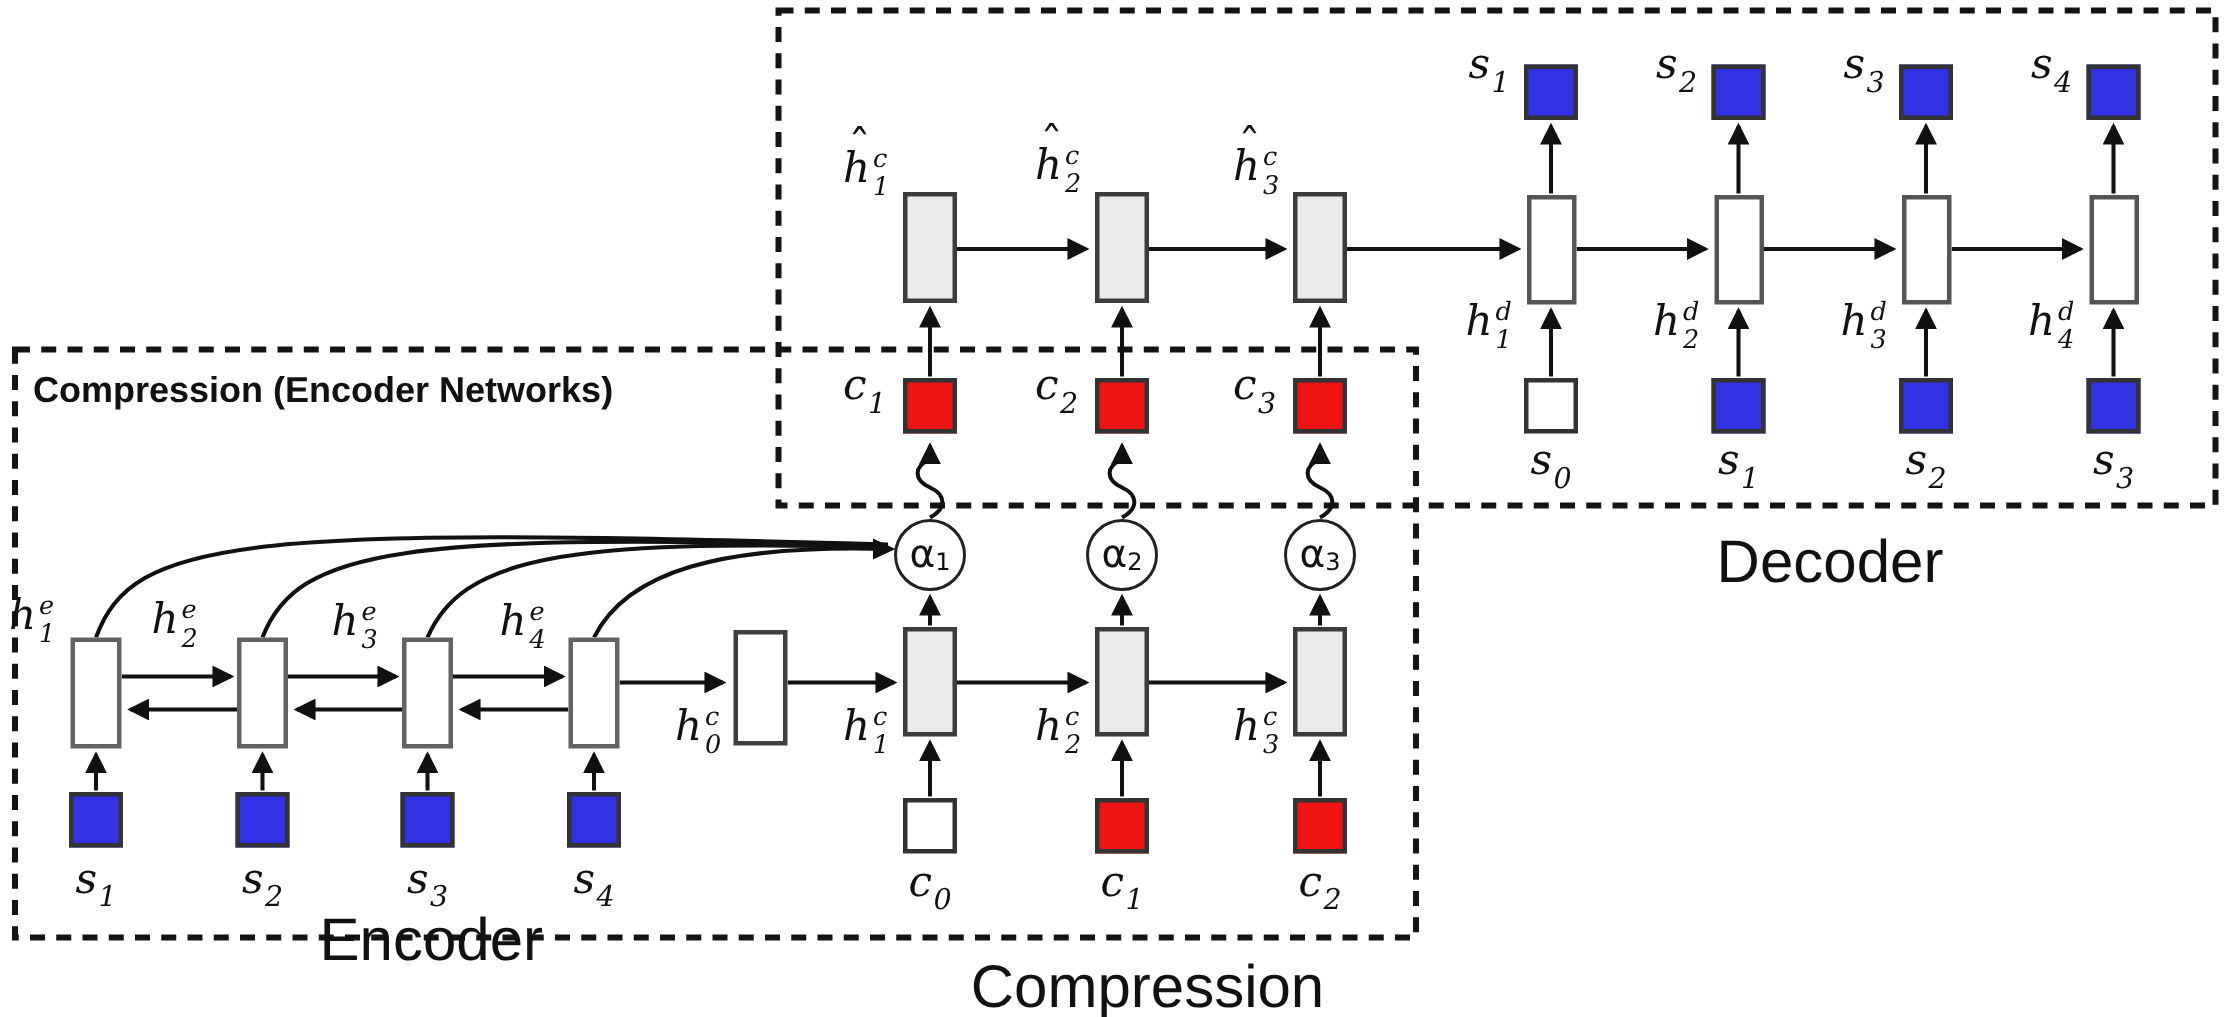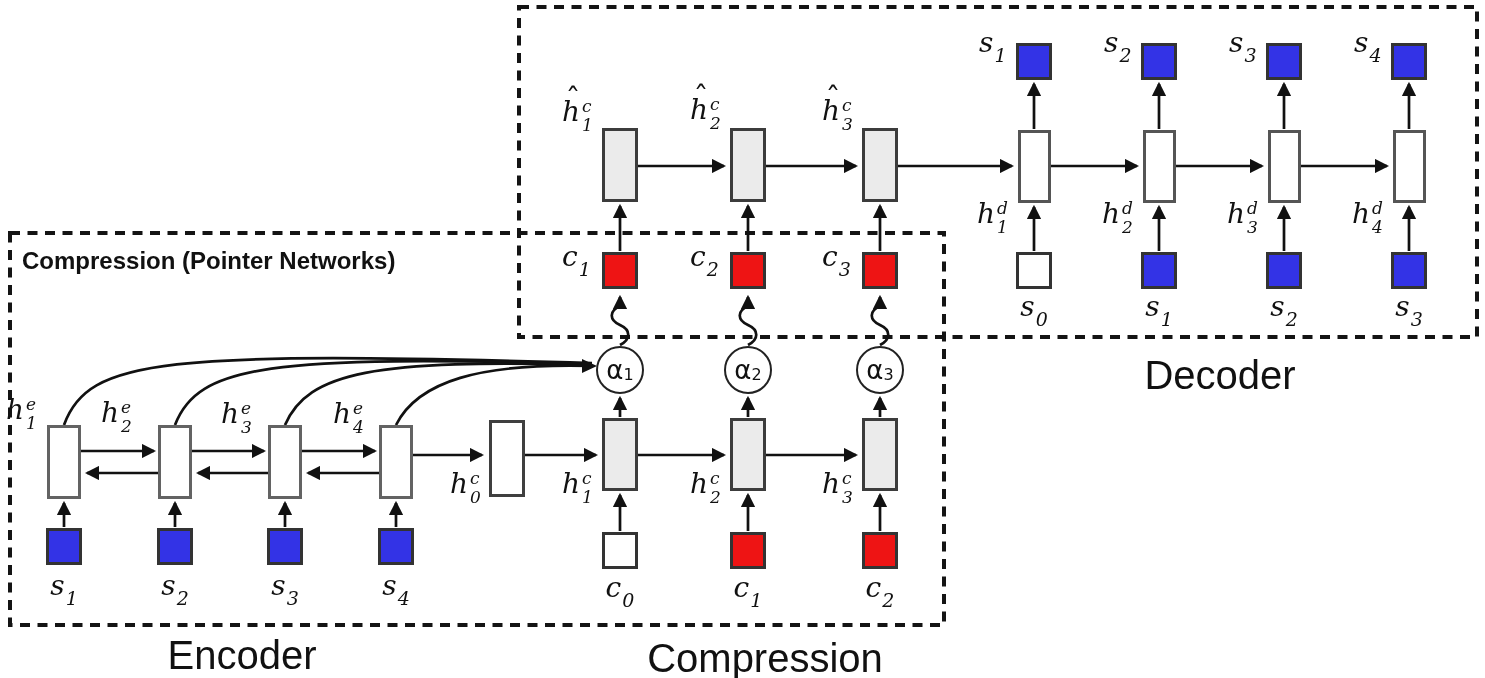--- a/index.html
+++ b/index.html
@@ -130,22 +130,22 @@
       <polygon class="ahead" points="597,366 582,359 582,373"></polygon>
     </g>
 
     <g>
       <path class="arrow" d="M 620 345 C 631 339 631 330 620 325 C 609 320 609 311 620 306 L 620 297"></path>
       <path class="arrow" d="M 748 345 C 759 339 759 330 748 325 C 737 320 737 311 748 306 L 748 297"></path>
       <path class="arrow" d="M 880 345 C 891 339 891 330 880 325 C 869 320 869 311 880 306 L 880 297"></path>
     </g>
   </svg>
 
-  <div class="box-title" style="left:22px;top:247px;">Compression (Pointer Networks)</div>
-  <div class="caption" style="left:122px;top:633px;">Encoder</div>
+  <div class="box-title" style="left:22px;top:247px;">Compression (Encoder Networks)</div>
+  <div class="caption" style="left:122px;top:605px;text-align:right;">Encoder</div>
   <div class="caption" style="left:645px;top:636px;">Compression</div>
   <div class="caption" style="left:1100px;top:353px;">Decoder</div>
 
   <div class="cell gray" style="left:602px;top:128px;width:36px;height:74px;"></div>
   <div class="cell gray" style="left:730px;top:128px;width:36px;height:74px;"></div>
   <div class="cell gray" style="left:862px;top:128px;width:36px;height:74px;"></div>
 
   <div class="ml" style="left:562px;top:98px;">
     <span class="base">h<span class="hat">ˆ</span></span>
     <span class="stack">

